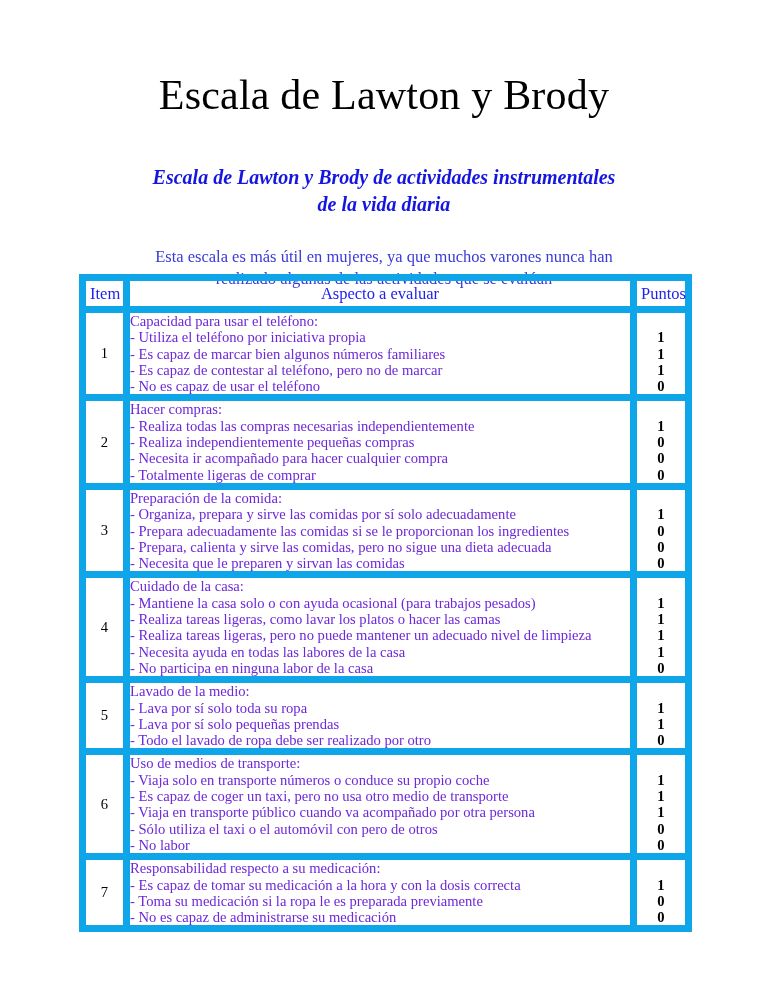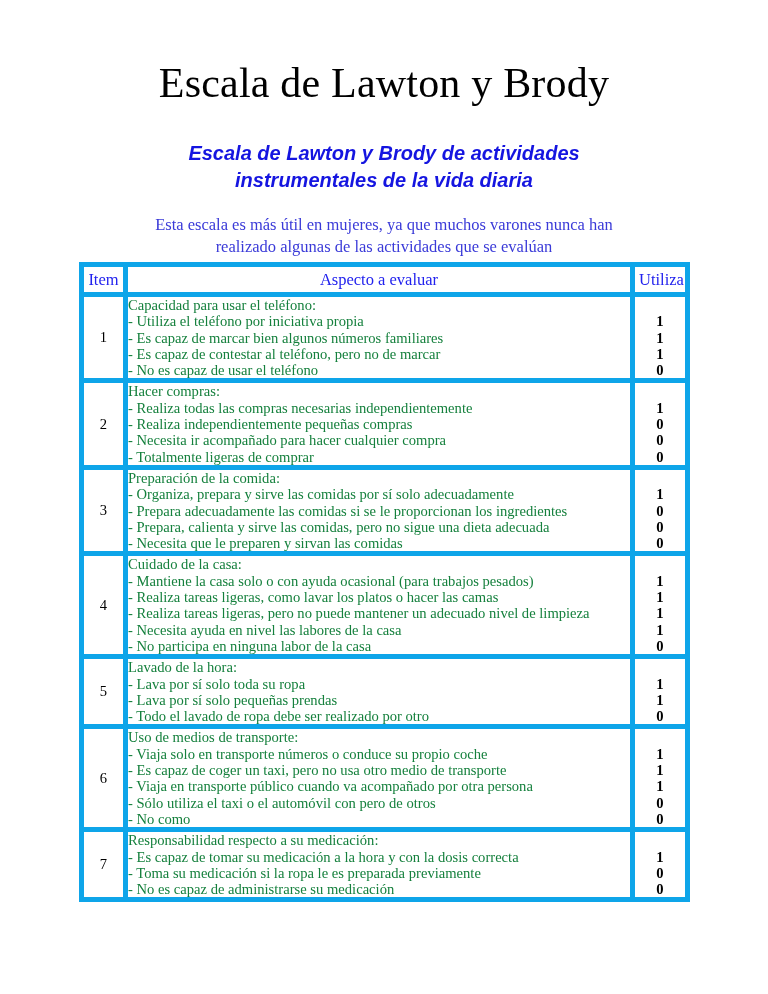--- a/index.html
+++ b/index.html
@@ -26,49 +26,49 @@
   }
 
   
   .main-title {
     text-align: center;
     font-family: "Liberation Serif", "DejaVu Serif", serif;
     font-weight: normal;
     font-size: 42px;
     line-height: 1.1;
     color: #000000;
-    margin: 0;
+    margin: 12px;
     padding-top: 60px;
     letter-spacing: 0.2px;
   }
 
   .subtitle {
     text-align: center;
-    font-family: Liberation Sans, sans-serif;
+    font-family: Liberation Serif, serif;
     font-weight: bold;
     font-style: italic;
     font-size: 20px;
     line-height: 1.35;
     color: #1515e0;
     margin: 0;
     padding-top: 34px;
     max-width: 470px;
     margin-left: auto;
     margin-right: auto;
   }
 
   .note {
     text-align: center;
     font-family: "Liberation Serif", "DejaVu Serif", serif;
     font-weight: normal;
     font-style: normal;
     font-size: 16.5px;
     line-height: 1.3;
     color: #3a3ad8;
-    margin: 0;
+    margin: 8px;
     padding-top: 20px;
     max-width: 480px;
     margin-left: auto;
     margin-right: auto;
   }
 
   
   .scale-table-wrap {
     position: absolute;
     left: 79px;
@@ -82,21 +82,21 @@
     table-layout: fixed;
     font-size: 14.6px;
   }
 
   table.scale-table col.c-item  { width: 44px; }
   table.scale-table col.c-asp   { width: 507px; }
   table.scale-table col.c-pts   { width: 55px; }
 
   table.scale-table th,
   table.scale-table td {
-    border: 5px solid #0ea5e9;
+    border: 7px solid #0ea5e9;
     padding: 0;
     vertical-align: middle;
   }
 
   table.scale-table thead th {
     color: #2222ee;
     font-weight: normal;
     font-size: 16.5px;
     text-align: center;
     height: 25px;
@@ -108,21 +108,21 @@
     text-align: center;
     vertical-align: middle;
     font-size: 14.6px;
     color: #000000;
   }
 
   td.aspect-cell {
     padding: 4px 0 5px 5px;
     vertical-align: top;
     line-height: 16.3px;
-    color: #15803d;
+    color: #6d28d9;
   }
 
   td.points-cell {
     padding: 4px 0 5px 0;
     vertical-align: top;
     text-align: center;
     line-height: 16.3px;
     font-weight: bold;
     color: #000000;
   }
@@ -155,21 +155,21 @@
     <table class="scale-table">
       <colgroup>
         <col class="c-item">
         <col class="c-asp">
         <col class="c-pts">
       </colgroup>
       <thead>
         <tr>
           <th>Item</th>
           <th>Aspecto a evaluar</th>
-          <th>Utiliza</th>
+          <th>Puntos</th>
         </tr>
       </thead>
       <tbody id="table-body">
           <tr>
             <td class="item-cell">1</td>
             <td class="aspect-cell">
               <div class="aspect-heading">Capacidad para usar el teléfono:</div>
               <div class="aspect-option">- Utiliza el teléfono por iniciativa propia</div>
               <div class="aspect-option">- Es capaz de marcar bien algunos números familiares</div>
               <div class="aspect-option">- Es capaz de contestar al teléfono, pero no de marcar</div>
@@ -217,56 +217,56 @@
               <div class="pts-value">0</div>
             </td>
           </tr>
           <tr>
             <td class="item-cell">4</td>
             <td class="aspect-cell">
               <div class="aspect-heading">Cuidado de la casa:</div>
               <div class="aspect-option">- Mantiene la casa solo o con ayuda ocasional (para trabajos pesados)</div>
               <div class="aspect-option">- Realiza tareas ligeras, como lavar los platos o hacer las camas</div>
               <div class="aspect-option">- Realiza tareas ligeras, pero no puede mantener un adecuado nivel de limpieza</div>
-              <div class="aspect-option">- Necesita ayuda en nivel las labores de la casa</div>
+              <div class="aspect-option">- Necesita ayuda en todas las labores de la casa</div>
               <div class="aspect-option">- No participa en ninguna labor de la casa</div>
             </td>
             <td class="points-cell">
               <div class="pts-spacer">&nbsp;</div>
               <div class="pts-value">1</div>
               <div class="pts-value">1</div>
               <div class="pts-value">1</div>
               <div class="pts-value">1</div>
               <div class="pts-value">0</div>
             </td>
           </tr>
           <tr>
             <td class="item-cell">5</td>
             <td class="aspect-cell">
-              <div class="aspect-heading">Lavado de la hora:</div>
+              <div class="aspect-heading">Lavado de la medio:</div>
               <div class="aspect-option">- Lava por sí solo toda su ropa</div>
               <div class="aspect-option">- Lava por sí solo pequeñas prendas</div>
               <div class="aspect-option">- Todo el lavado de ropa debe ser realizado por otro</div>
             </td>
             <td class="points-cell">
               <div class="pts-spacer">&nbsp;</div>
               <div class="pts-value">1</div>
               <div class="pts-value">1</div>
               <div class="pts-value">0</div>
             </td>
           </tr>
           <tr>
             <td class="item-cell">6</td>
             <td class="aspect-cell">
               <div class="aspect-heading">Uso de medios de transporte:</div>
               <div class="aspect-option">- Viaja solo en transporte números o conduce su propio coche</div>
               <div class="aspect-option">- Es capaz de coger un taxi, pero no usa otro medio de transporte</div>
               <div class="aspect-option">- Viaja en transporte público cuando va acompañado por otra persona</div>
               <div class="aspect-option">- Sólo utiliza el taxi o el automóvil con pero de otros</div>
-              <div class="aspect-option">- No como</div>
+              <div class="aspect-option">- No labor</div>
             </td>
             <td class="points-cell">
               <div class="pts-spacer">&nbsp;</div>
               <div class="pts-value">1</div>
               <div class="pts-value">1</div>
               <div class="pts-value">1</div>
               <div class="pts-value">0</div>
               <div class="pts-value">0</div>
             </td>
           </tr>

